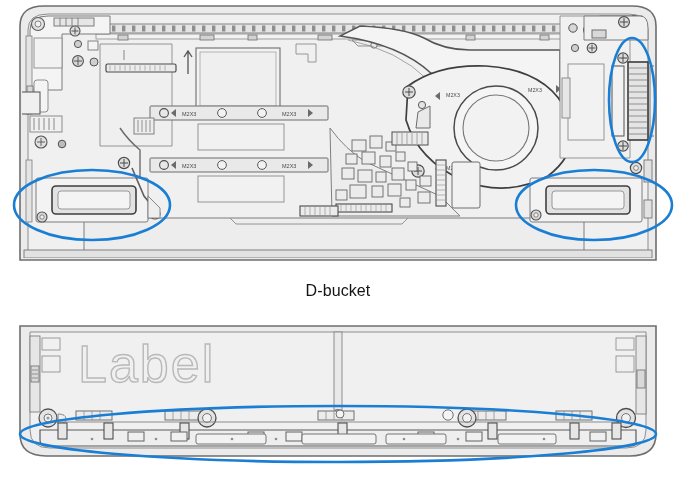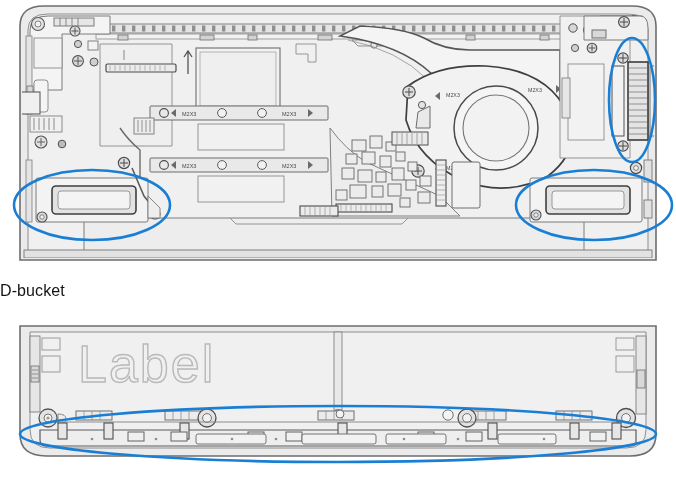--- a/index.html
+++ b/index.html
@@ -13,21 +13,21 @@
 
   .figure{position:absolute;left:0;width:676px;}
   #fig-dbucket{top:0;height:300px;}
   #fig-ccover{top:322px;height:188px;text-decoration:underline;}
 
   .fig-svg{display:block;width:676px;}
   #svg-dbucket{height:270px;}
   #svg-ccover{height:155px;}
 
   .caption{
-    position:absolute;left:0;width:676px;
+    position:absolute;left:0;width:676px;text-align:center;
     font-size:16px;letter-spacing:.1px;color:#141414;
     font-family:"Liberation Sans", sans-serif;
   }
   #caption-dbucket{top:282px;}
 </style>
 </head>
 <body>
 
 <div id="root">
 

